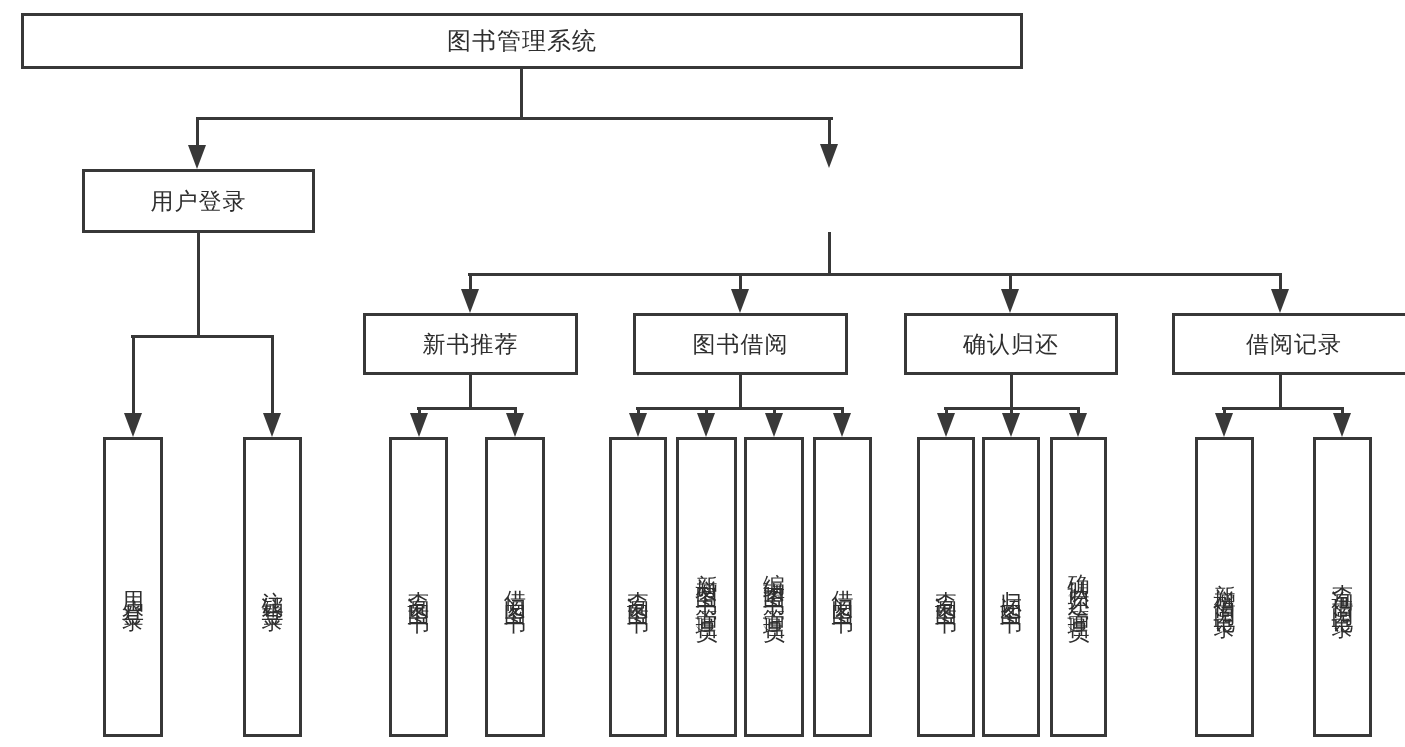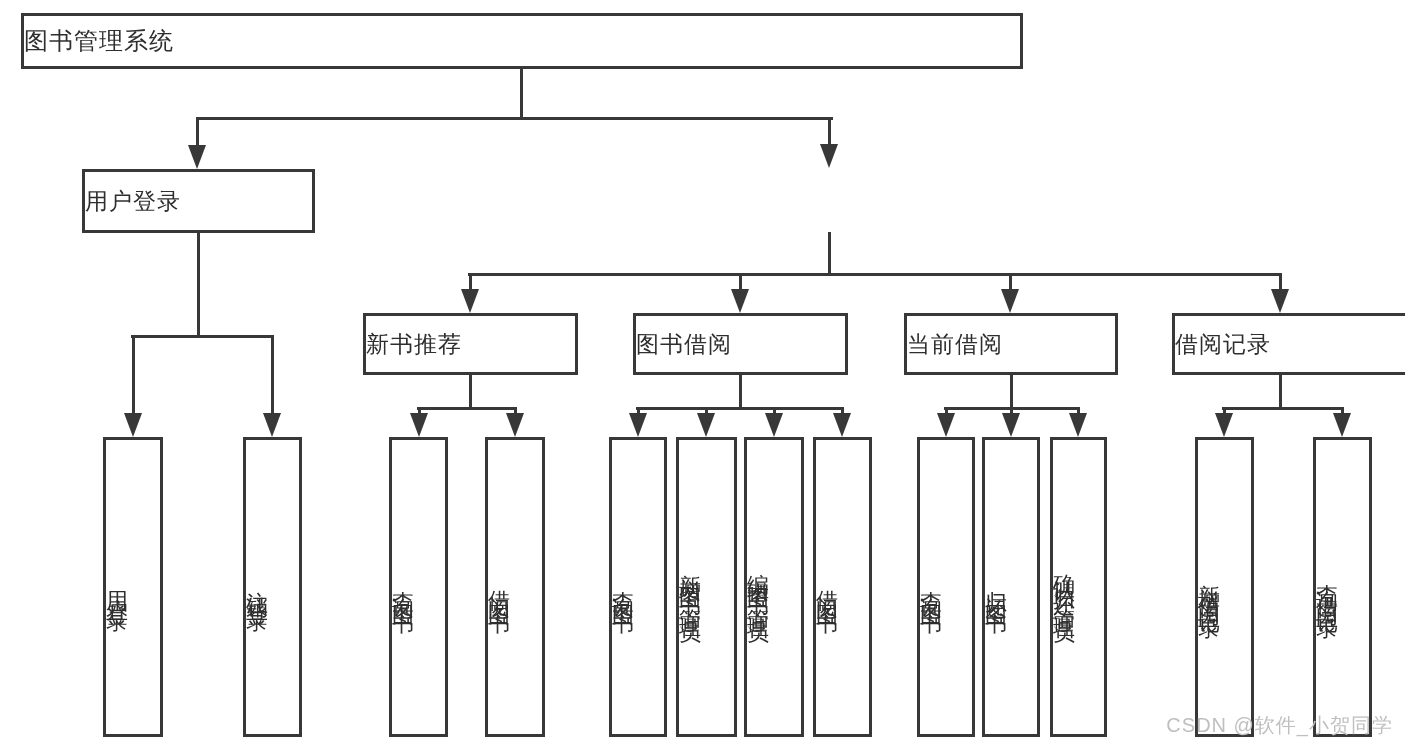--- a/index.html
+++ b/index.html
@@ -8,21 +8,21 @@
     width:1405px;height:747px;
     background:#ffffff;
     font-family:"Liberation Sans","DejaVu Sans",sans-serif;
     overflow:hidden;
   }
   .box{
     position:absolute;
     box-sizing:border-box;
     border:3px solid #383838;
     background:#ffffff;
-    display:flex;align-items:center;justify-content:flex-start;
+    display:flex;align-items:center;justify-content:center;
     color:#2e2e2e;
     font-size:23px;
     letter-spacing:1px;
     z-index:2;
   }
   .root-box{font-size:24px;}
   .leaf{z-index:2;}
   .leaf .vtext{
     writing-mode:vertical-rl;
     text-orientation:mixed;
@@ -88,21 +88,21 @@
   <div class="vline" style="left:1279px;top:273px;height:20px;"></div>
   <div class="arrow-down" style="left:1271px;top:289px;"></div>
 
   <div class="box" style="left:363px;top:313px;width:215px;height:62px;">
     <span>新书推荐</span>
   </div>
   <div class="box" style="left:633px;top:313px;width:215px;height:62px;">
     <span>图书借阅</span>
   </div>
   <div class="box" style="left:904px;top:313px;width:214px;height:62px;">
-    <span>当前借阅</span>
+    <span>确认归还</span>
   </div>
   <div class="box" style="left:1172px;top:313px;width:244px;height:62px;">
     <span>借阅记录</span>
   </div>
 
   <div class="vline" style="left:469px;top:375px;height:34px;"></div>
   <div class="hline" style="left:417px;top:407px;width:100px;"></div>
   <div class="vline" style="left:418px;top:407px;height:10px;"></div>
   <div class="arrow-down" style="left:410px;top:413px;"></div>
   <div class="vline" style="left:514px;top:407px;height:10px;"></div>
@@ -172,15 +172,14 @@
     <span class="vtext">确认归还（管理员）</span>
   </div>
 
   <div class="box leaf" style="left:1195px;top:437px;width:59px;height:300px;">
     <span class="vtext">新增借阅记录</span>
   </div>
   <div class="box leaf" style="left:1313px;top:437px;width:59px;height:300px;">
     <span class="vtext">查询借阅记录</span>
   </div>
 
-  <div class="watermark">CSDN @软件_小贺同学</div>
 
 </div>
 
 </body></html>

